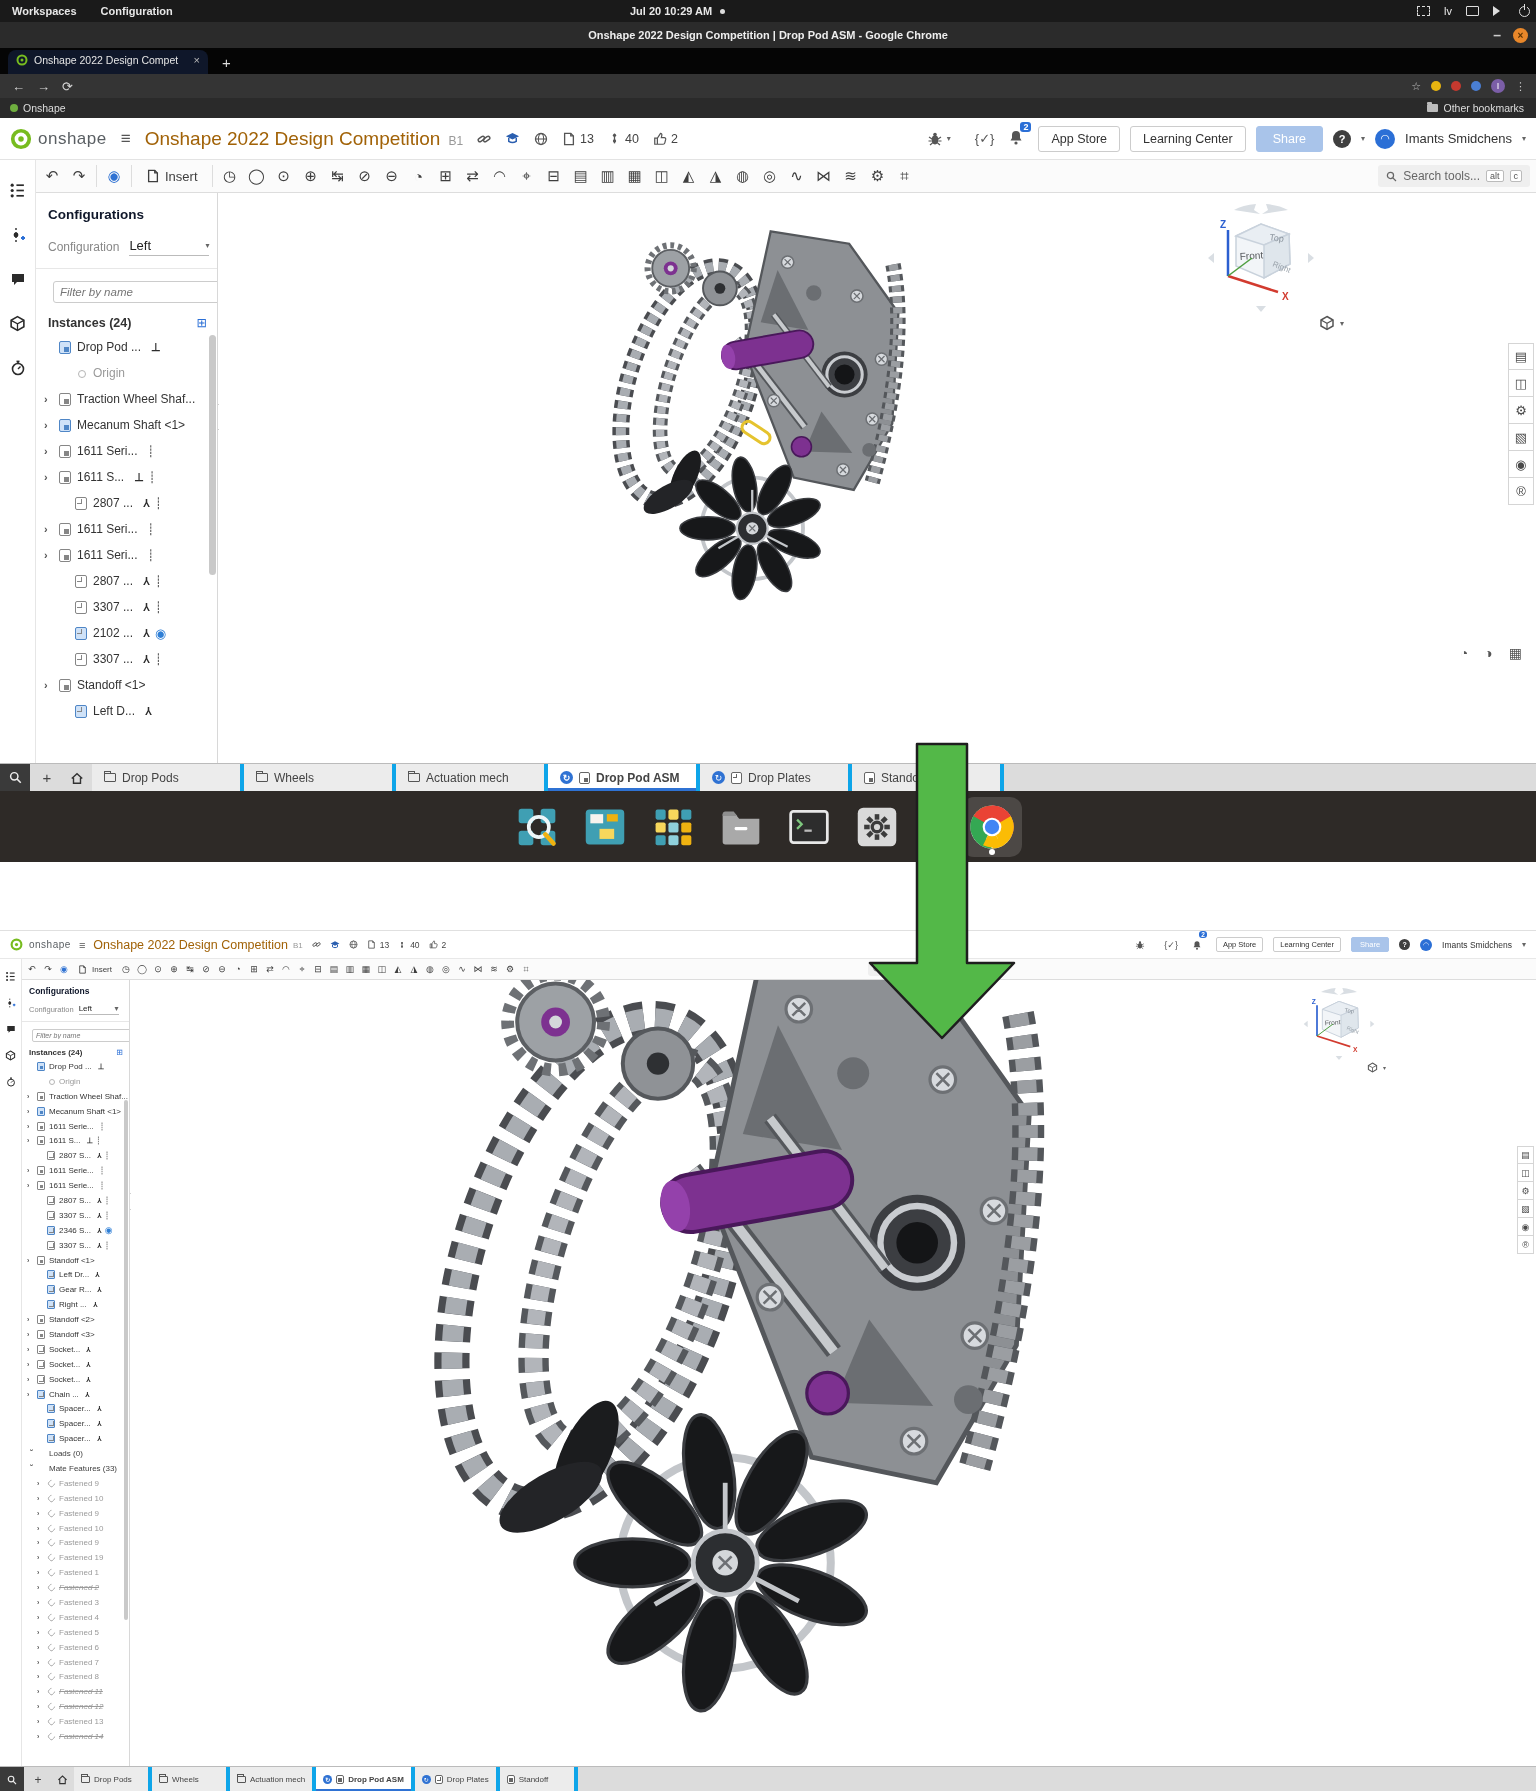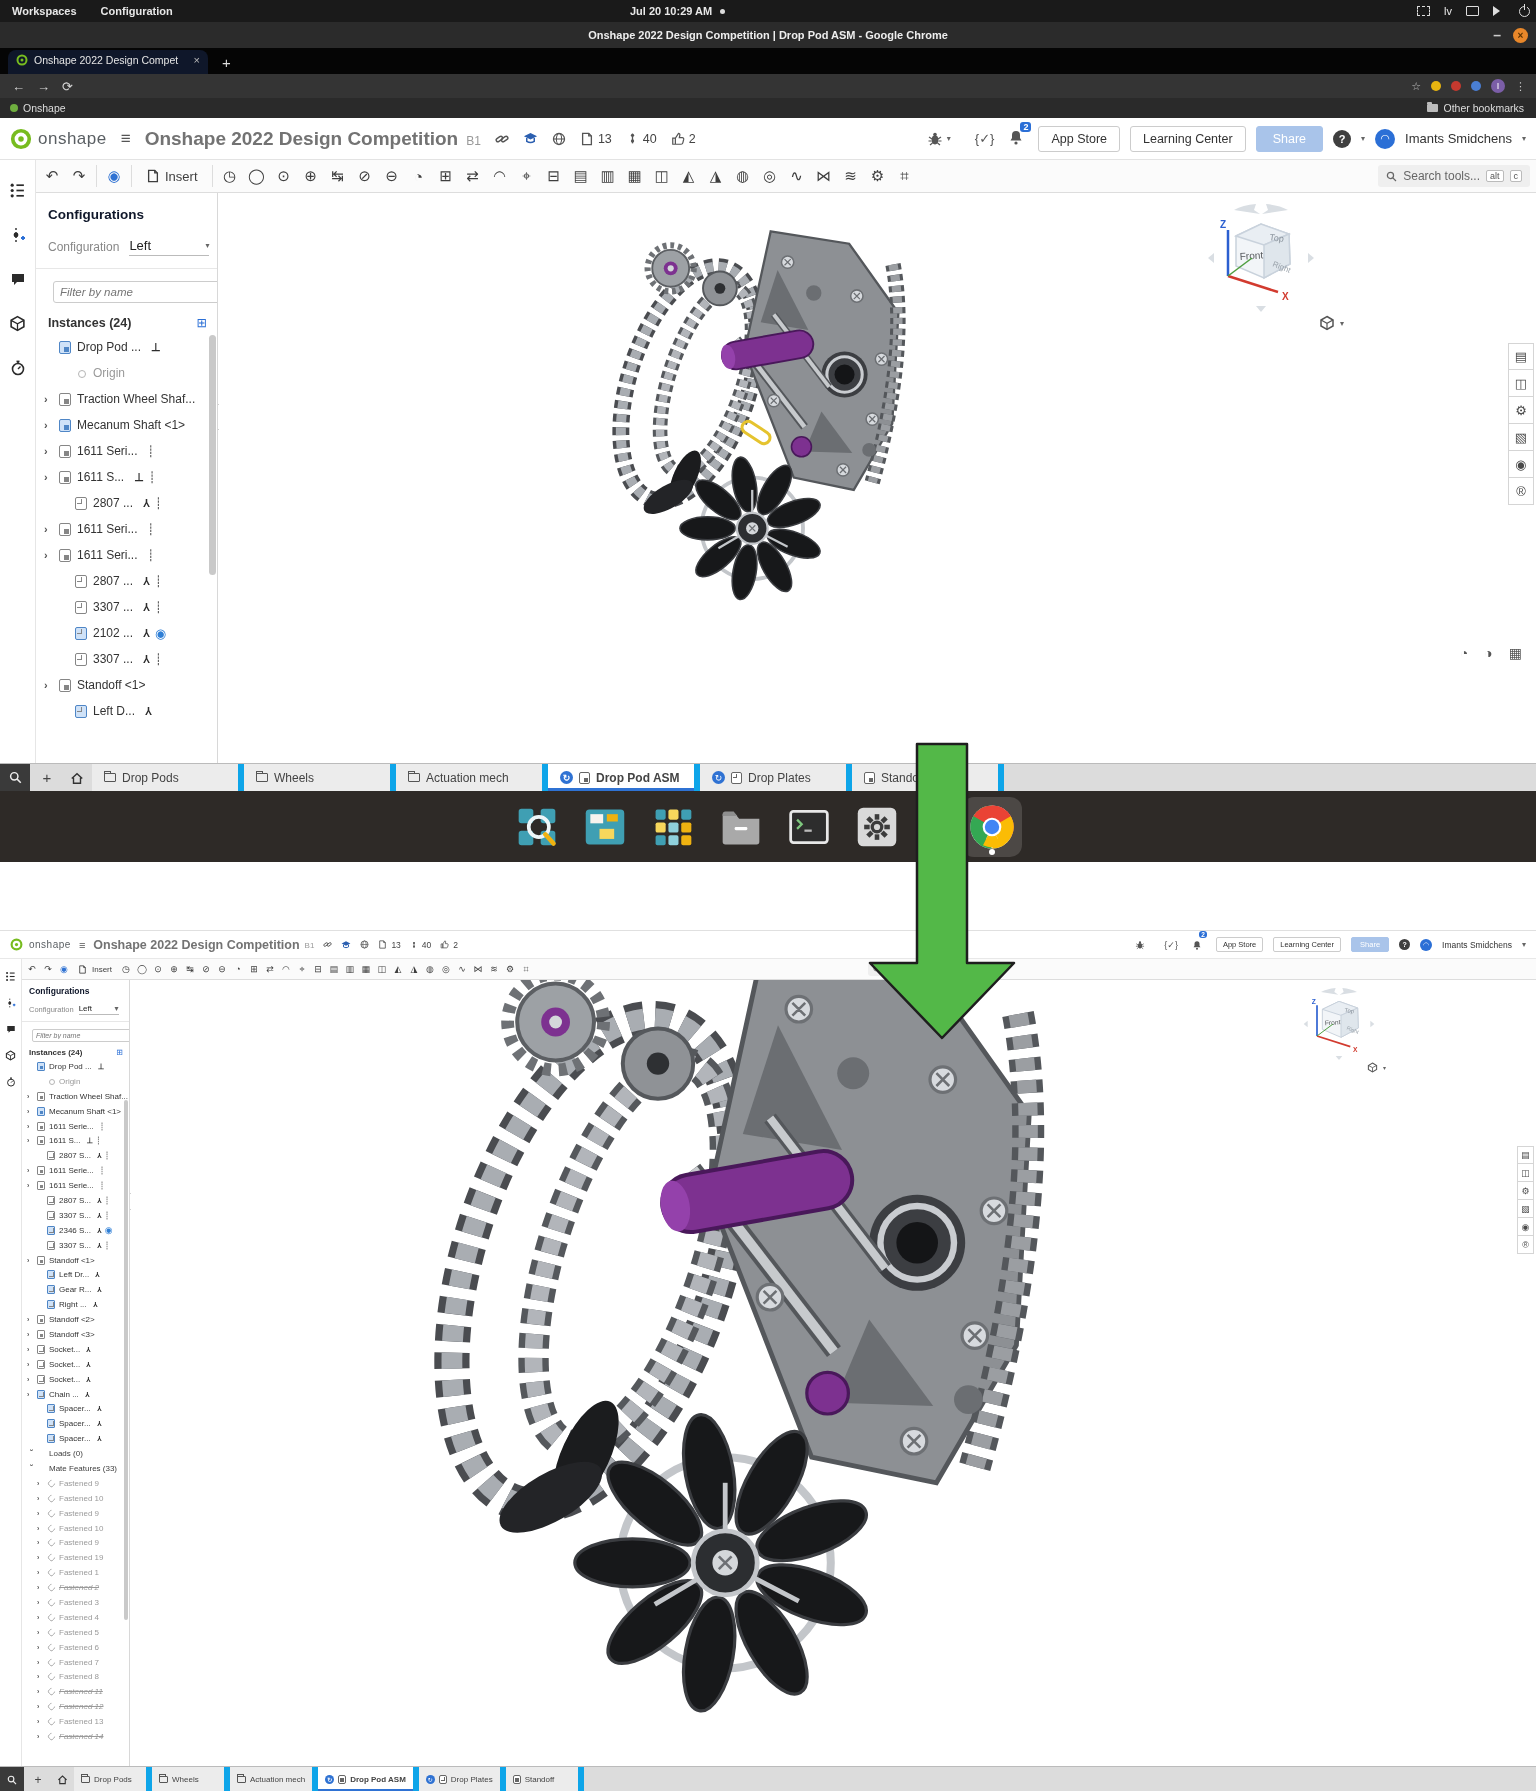--- a/index.html
+++ b/index.html
@@ -39,21 +39,21 @@
 .bmitem{display:flex;align-items:center;gap:5px;margin-left:10px}
 .bmdot{width:8px;height:8px;border-radius:50%;background:#6fae3f}
 .bmright{position:absolute;right:12px;display:flex;gap:5px;align-items:center}
 .fold{width:11px;height:8px;background:#bbb;border-radius:1px;position:relative}
 .fold::before{content:"";position:absolute;left:0;top:-2px;width:5px;height:2px;background:#bbb;border-radius:1px 1px 0 0}
 
 .osheader{position:absolute;left:0;top:118px;width:1536px;height:42px;background:#fff;border-bottom:1px solid #e3e3e3;display:flex;align-items:center}
 .oslogo{display:flex;align-items:center;gap:6px;margin-left:10px}
 .oslogo .txt{font-size:17px;color:#5a5f63;letter-spacing:.5px}
 .hamb{font-size:17px;color:#555;margin:0 14px}
-.doctitle{font-size:19px;font-weight:bold;color:#737373}
+.doctitle{font-size:19px;font-weight:normal;color:#a16207}
 .dver{font-size:12px;color:#999;margin:4px 0 0 8px}
 .hic{color:#555;font-size:13px;margin-left:14px;display:flex;align-items:center;gap:4px}
 .hcount{font-size:12.5px;color:#444}
 .hdrright{position:absolute;right:10px;display:flex;align-items:center;gap:10px}
 .bellwrap{position:relative;margin:0 4px}
 .bellbadge{position:absolute;right:-7px;top:-7px;background:#2b6fd6;color:#fff;border-radius:3px;font-size:9px;padding:0 3px;font-weight:bold}
 .btnw{border:1px solid #ccc;border-radius:3px;background:#fff;color:#333;font-size:12.5px;padding:5px 12px}
 .btnshare{background:#a9c4ea;border:1px solid #a9c4ea;color:#fff;font-size:12.5px;border-radius:3px;padding:5px 16px}
 .helpq{width:18px;height:18px;border-radius:50%;background:#3f3f3f;color:#fff;font-size:11px;display:flex;align-items:center;justify-content:center;font-weight:bold}
 .uavatar{width:20px;height:20px;border-radius:50%;background:#2b6fd6;color:#fff;display:flex;align-items:center;justify-content:center;font-size:11px}
@@ -113,21 +113,21 @@
 .cubemenu{position:absolute;display:flex;align-items:center;gap:5px;color:#555}
 .rtools{position:absolute;right:2px;display:flex;flex-direction:column}
 .rtb{width:26px;height:27px;border:1px solid #d5d5d5;background:#fff;color:#4a4a4a;font-size:13px;display:flex;align-items:center;justify-content:center}
 .rtb+.rtb{border-top:none}
 .vbotico{position:absolute;display:flex;gap:16px;color:#555;font-size:14px}
 
 .tabbar{position:absolute;left:0;width:1536px;background:#dcdcdc;border-top:1px solid #bbb;display:flex;align-items:stretch}
 .tb1{top:763px;height:28px}
 .tbbtn{width:30px;display:flex;align-items:center;justify-content:center;color:#444;font-size:15px;flex:none}
 .tbbtn.dark{background:#3a3a3a;color:#eee;margin-right:2px}
-.dtab{display:flex;align-items:center;gap:6px;padding:0 12px;background:#ececec;border-right:6px solid #0ea5e9;font-size:12px;color:#444;min-width:152px;position:relative}
+.dtab{display:flex;align-items:center;gap:6px;padding:0 12px;background:#ececec;border-right:4px solid #0ea5e9;font-size:12px;color:#444;min-width:152px;position:relative}
 .dtab.active{background:#fff;font-weight:bold;box-shadow:inset 0 -3px 0 #2f72d3}
 .dticon{flex:none;position:relative}
 .dticon.folder{width:12px;height:9px;border:1.2px solid #555;border-radius:1px}
 .dticon.folder::before{content:"";position:absolute;left:-1px;top:-3px;width:5px;height:2px;border:1.2px solid #555;border-bottom:none}
 .dticon.asm,.dticon.part{width:11px;height:12px;border:1px solid #666;border-radius:2px;background:#fff}
 .dticon.asm::after{content:"";position:absolute;right:1px;bottom:1px;width:4px;height:4px;background:#666}
 .dticon.part::before{content:"";position:absolute;left:1px;top:1px;width:3px;height:3px;border-right:1px solid #666;border-bottom:1px solid #666}
 .dtsync{display:none;width:13px;height:13px;border-radius:50%;background:#2f72d3;color:#fff;font-size:9px;align-items:center;justify-content:center;flex:none}
 .dtsync.vis{display:flex}
 

